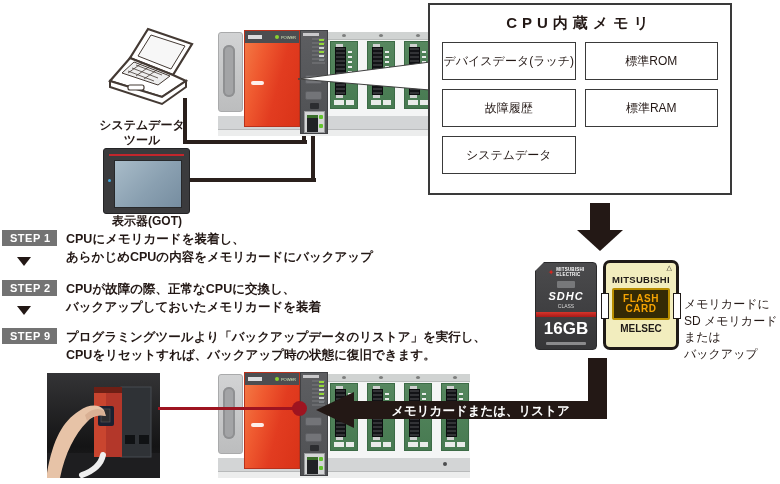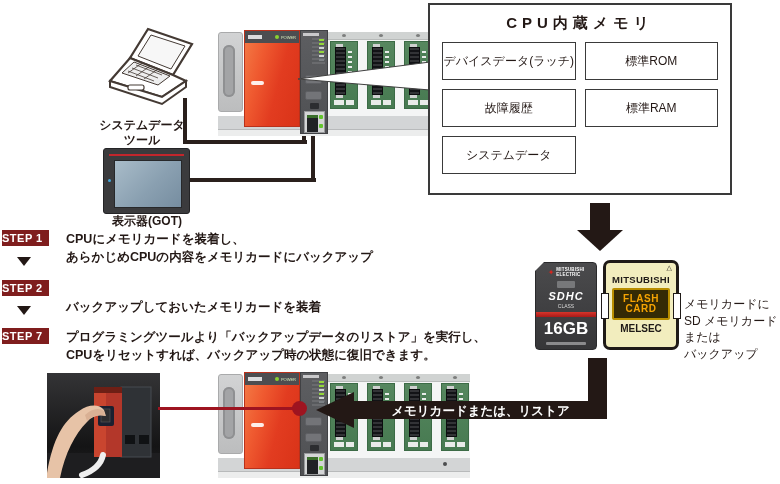--- a/index.html
+++ b/index.html
@@ -63,22 +63,22 @@
       border-radius:2px;display:flex;flex-direction:column;align-items:center;justify-content:center;}
   .fc-window span{font-size:10px;font-weight:bold;color:#f5a303;line-height:1.05;letter-spacing:.5px;}
   .fc-series{margin-top:3px;font-size:10px;font-weight:bold;color:#1f1a17;}
   .fc-notch{position:absolute;top:30px;width:6px;height:24px;background:#fff;border:1px solid #1f1a17;}
   .fc-notch.left{left:-5px;} .fc-notch.right{right:-5px;}
 
   
   .card-note{position:absolute;left:684px;top:296px;font-size:12px;line-height:1.38;z-index:3;}
 
   
-  .step-badge{position:absolute;left:2px;background:#7f1d1d;color:#fff;font-size:11px;font-weight:bold;
-      letter-spacing:.5px;padding:2px 6px 2px 0;z-index:2;white-space:nowrap;}
+  .step-badge{position:absolute;left:2px;background:#737373;color:#fff;font-size:11px;font-weight:bold;
+      letter-spacing:.5px;padding:2px 6px 2px 8px;z-index:2;white-space:nowrap;}
   .step-line{position:absolute;left:66px;font-size:12.5px;font-weight:bold;color:#231815;white-space:nowrap;z-index:2;}
   .step-tri{position:absolute;left:17px;width:0;height:0;border-left:7px solid transparent;
       border-right:7px solid transparent;border-top:9px solid #231815;z-index:2;}
 
   
   .plc-mount{position:absolute;overflow:hidden;z-index:1;}
   .plc{position:relative;width:252px;height:106px;}
   .plc-base{position:absolute;left:0;right:0;top:86px;height:13px;background:#d3d5d6;border-bottom:1px solid #b8babb;}
   .plc-base::before{content:"";position:absolute;left:55px;top:4px;width:4px;height:4px;border-radius:50%;
       background:#4c4d4f;box-shadow:170px 0 0 #4c4d4f;}
@@ -344,24 +344,25 @@
     <div>SD メモリカードまたは</div>
     <div>バックアップ</div>
   </div>
 
   <div class="step-badge" style="top:230px;">STEP 1</div>
   <div class="step-line" style="top:231px;">CPUにメモリカードを装着し、</div>
   <div class="step-line" style="top:249px;">あらかじめCPUの内容をメモリカードにバックアップ</div>
   <div class="step-tri" style="top:257px;"></div>
 
   <div class="step-badge" style="top:280px;">STEP 2</div>
+  <div class="step-line" style="top:281px;">CPUが故障の際、正常なCPUに交換し、</div>
   <div class="step-line" style="top:299px;">バックアップしておいたメモリカードを装着</div>
   <div class="step-tri" style="top:306px;"></div>
 
-  <div class="step-badge" style="top:328px;">STEP 7</div>
+  <div class="step-badge" style="top:328px;">STEP 9</div>
   <div class="step-line" style="top:329px;">プログラミングツールより「バックアップデータのリストア」を実行し、</div>
   <div class="step-line" style="top:347px;">CPUをリセットすれば、バックアップ時の状態に復旧できます。</div>
 
   <div class="restore-v"></div>
   <div class="restore-h"></div>
   <div class="restore-head"></div>
   <div class="restore-label">メモリカードまたは、リストア</div>
 
   <svg class="photo" width="113" height="105" viewBox="0 0 113 105">
     <defs>

